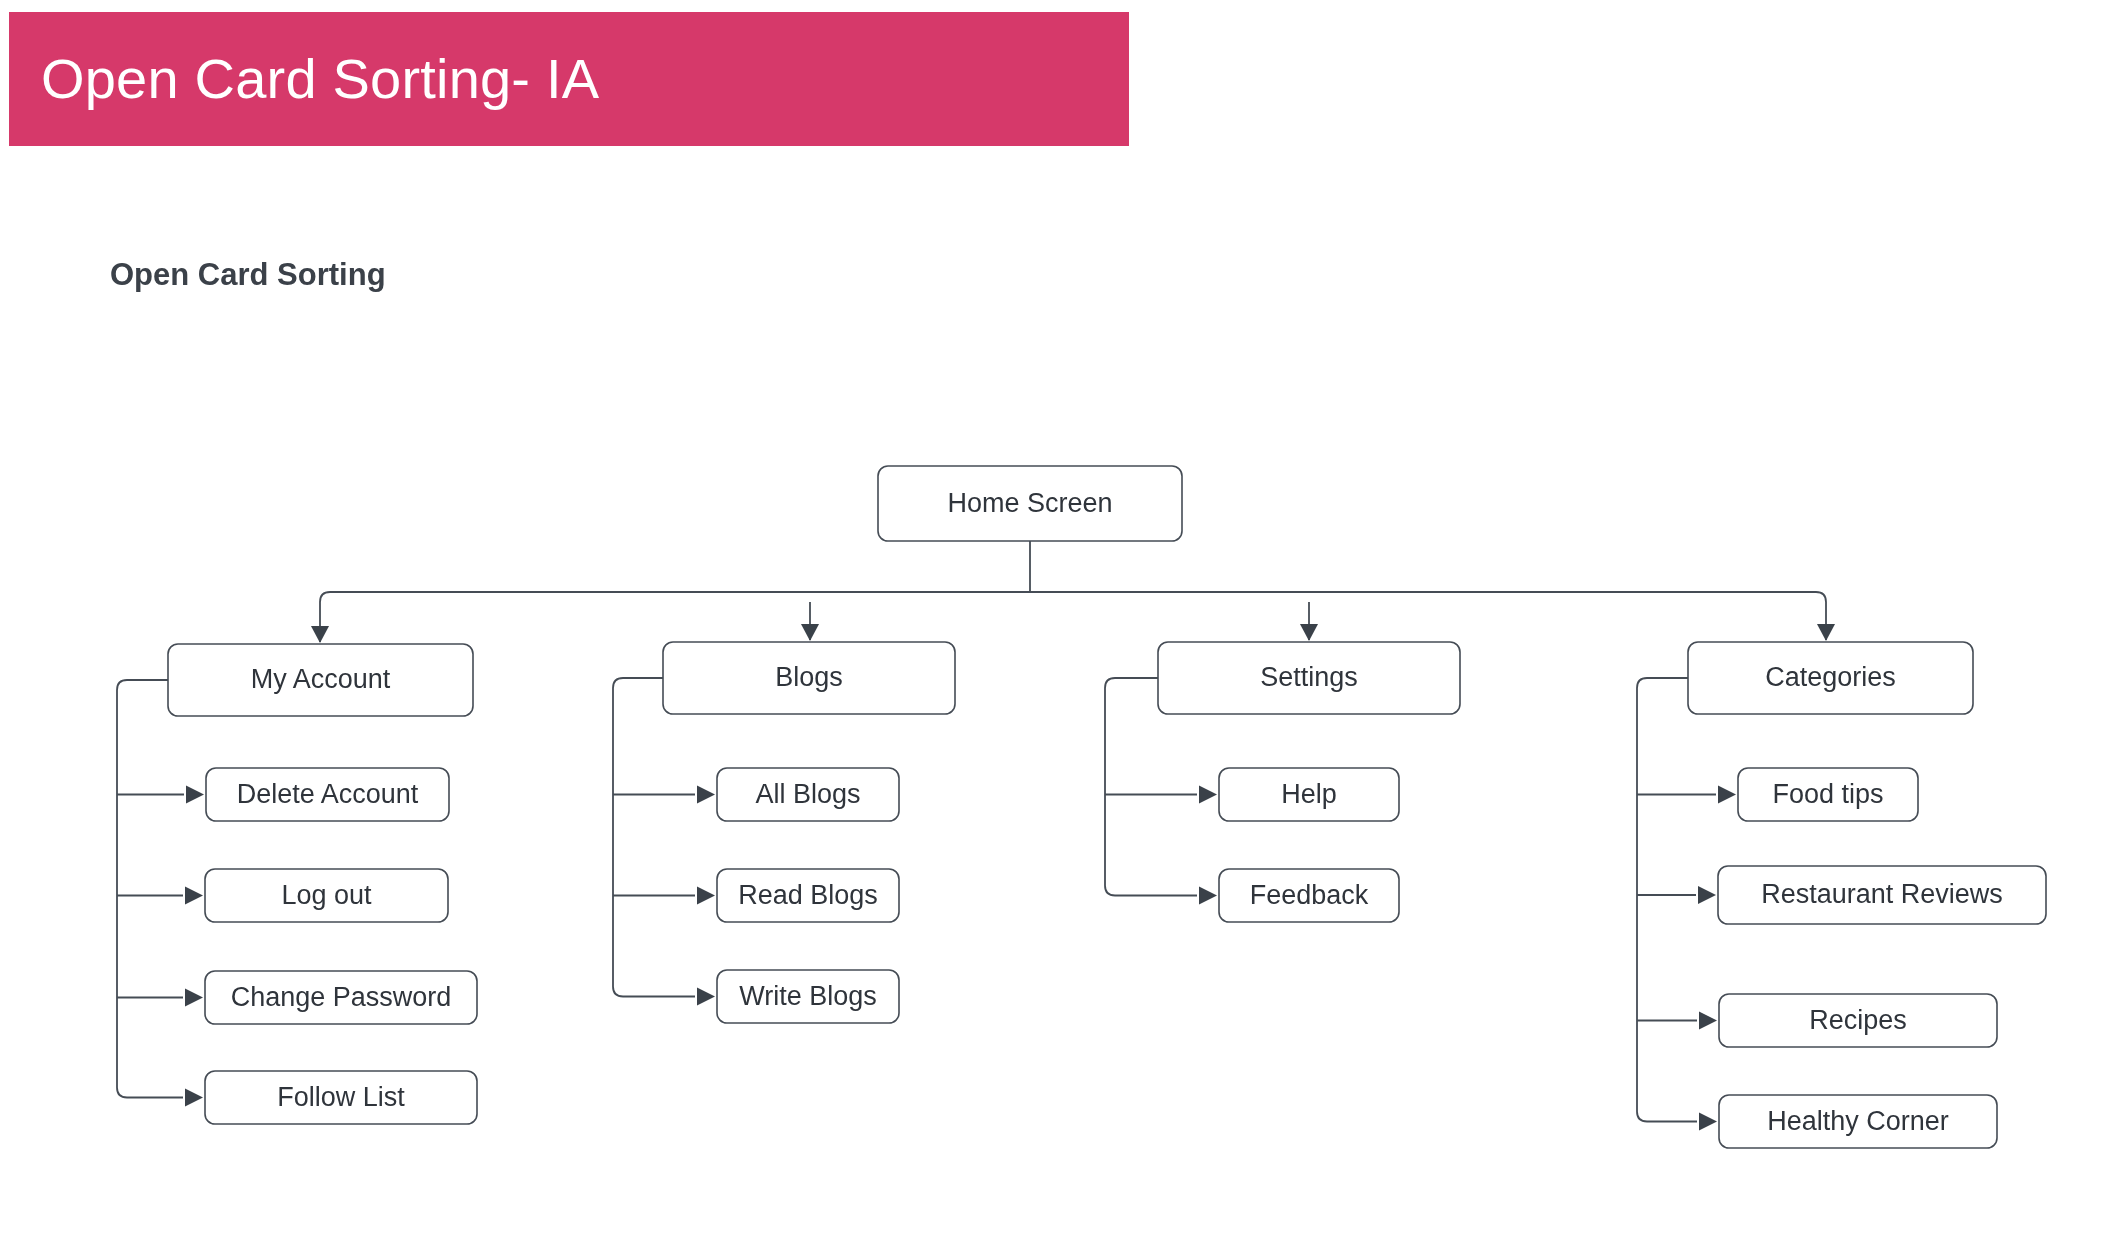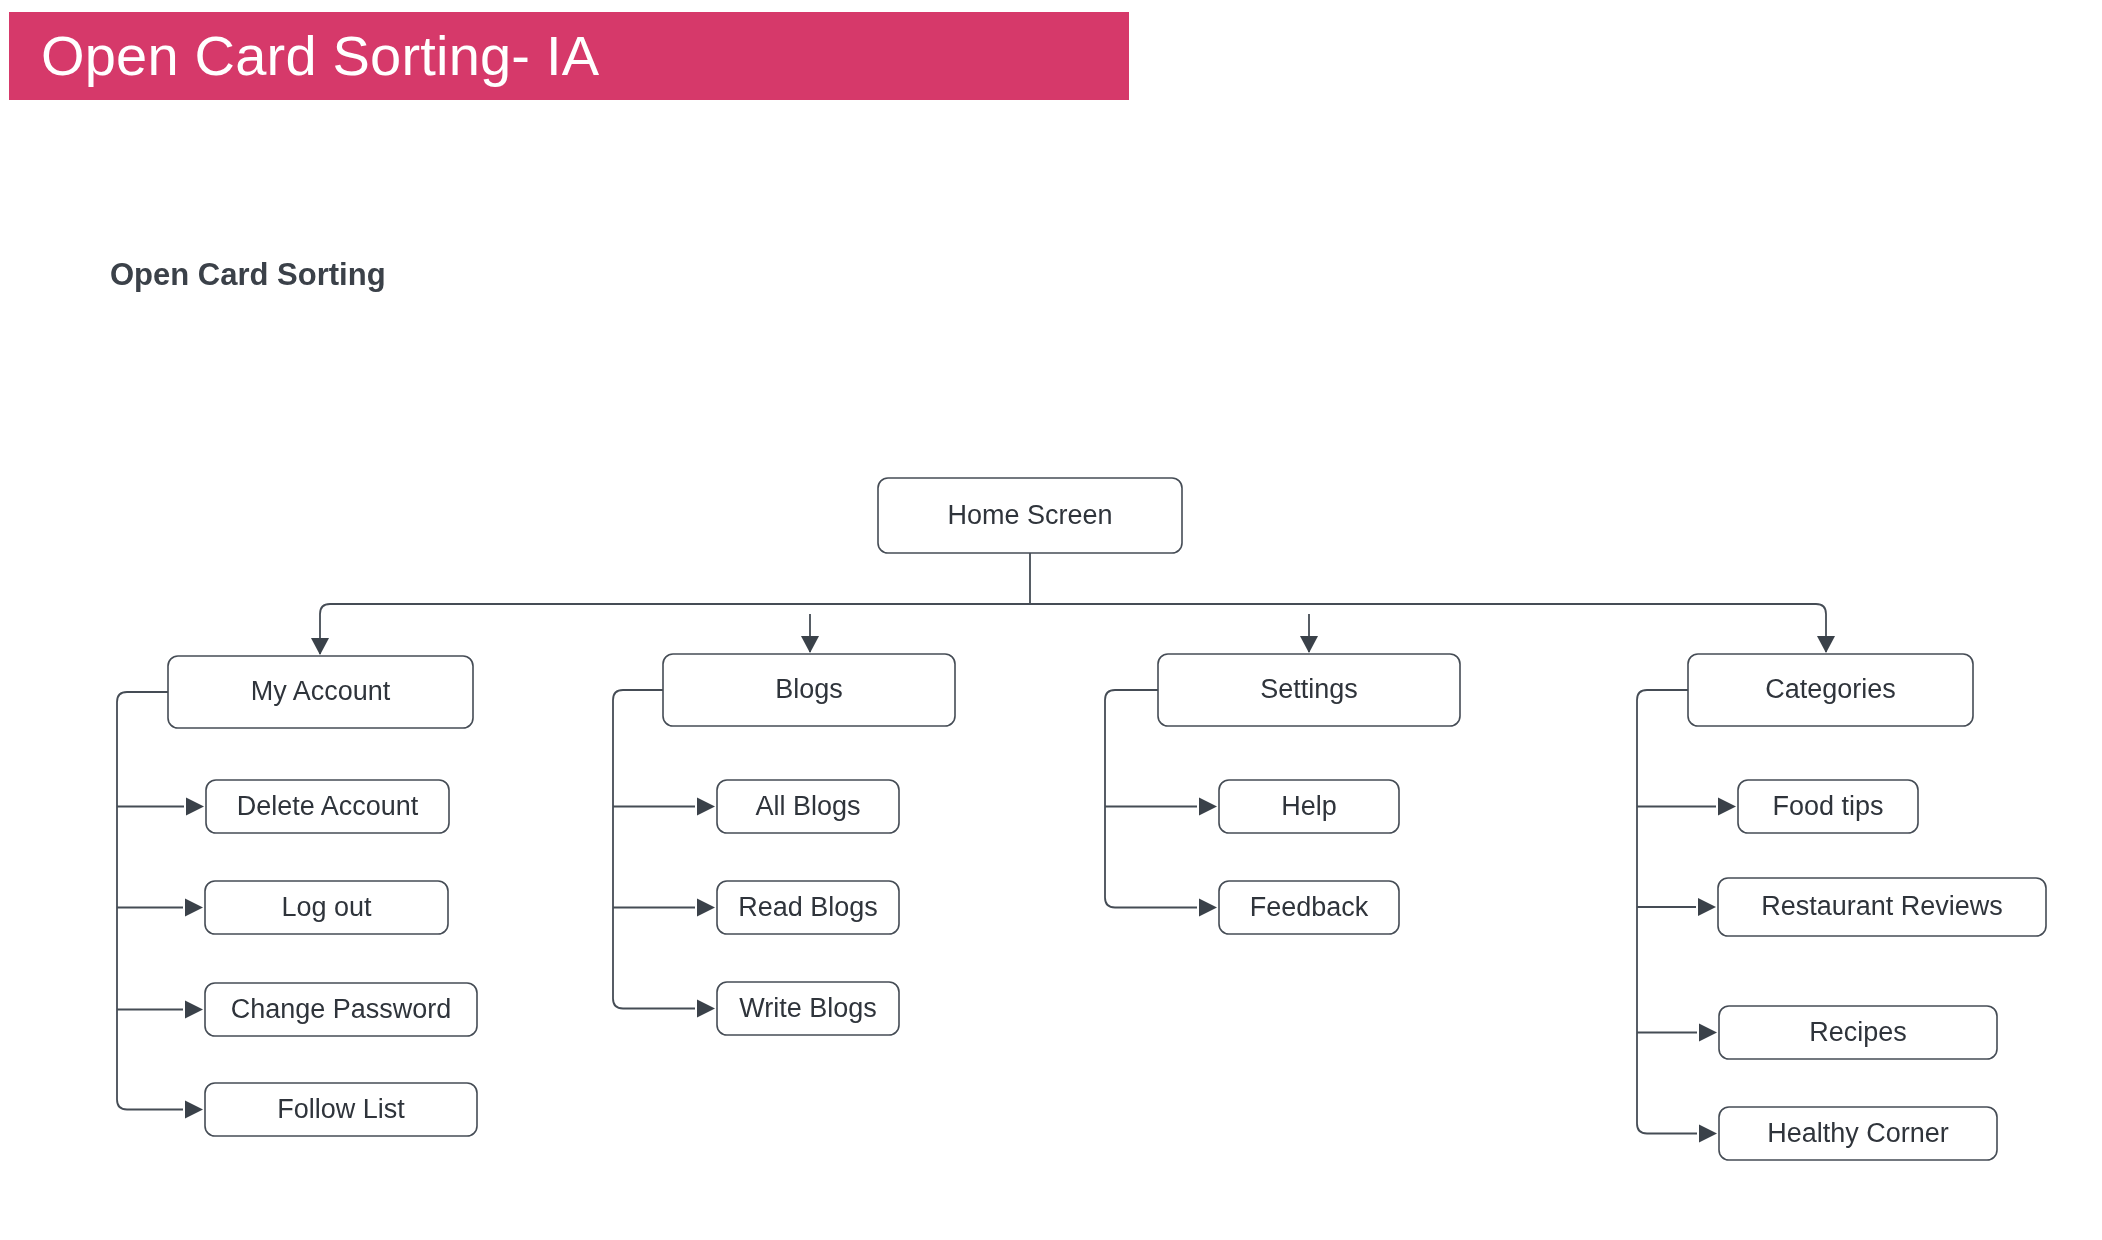--- a/index.html
+++ b/index.html
@@ -15,21 +15,21 @@
     font-family: "Liberation Sans", sans-serif;
     -webkit-font-smoothing: antialiased;
   }
 
   
   #header-banner {
     position: absolute;
     left: 9px;
     top: 12px;
     width: 1120px;
-    height: 88px;
+    height: 134px;
     background: #d6396a;
     display: flex;
     align-items: center;
     box-sizing: border-box;
     padding-left: 32px;
   }
   #header-title {
     color: #ffffff;
     font-size: 56px;
     font-weight: 400;
@@ -47,21 +47,21 @@
     font-weight: bold;
     color: #3b4149;
     white-space: nowrap;
     margin-top: 20px;
   }
 
   
   #diagram-canvas {
     position: absolute;
     left: 0;
-    top: 16px;
+    top: 4px;
     width: 2102px;
     height: 1200px;
   }
   #diagram-svg {
     display: block;
     width: 2102px;
     height: 1240px;
   }
   .node-box {
     fill: #ffffff;

